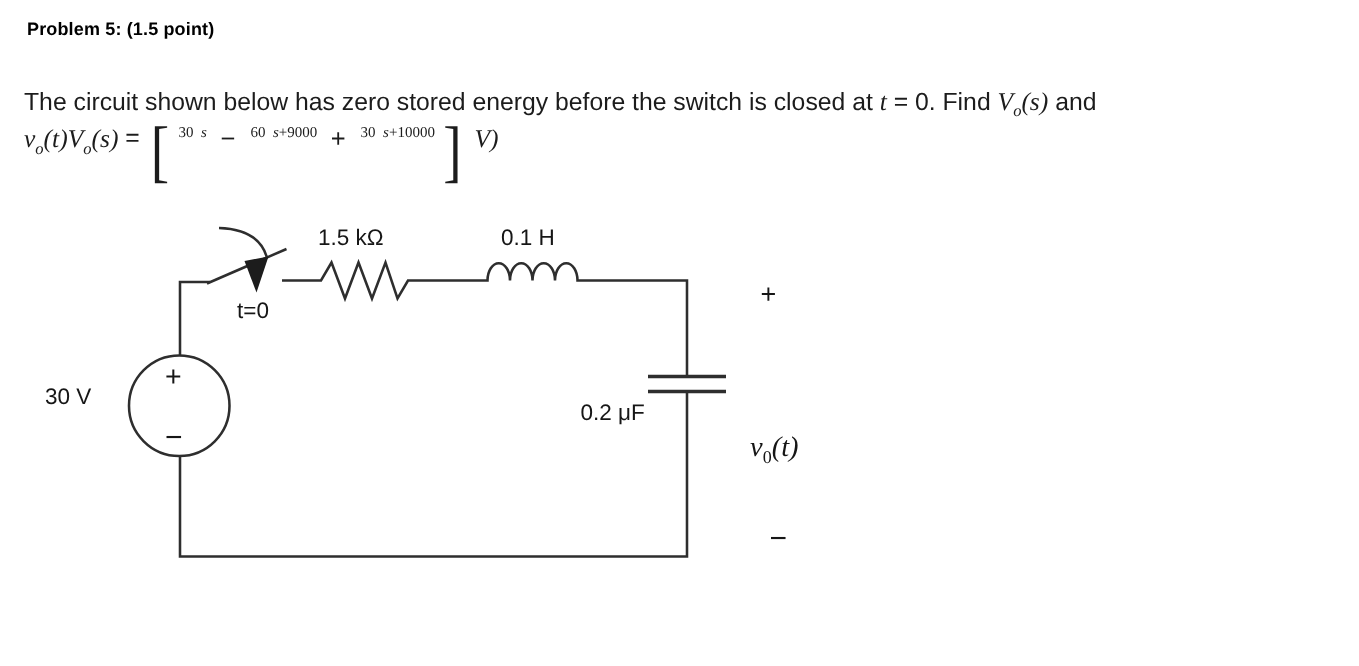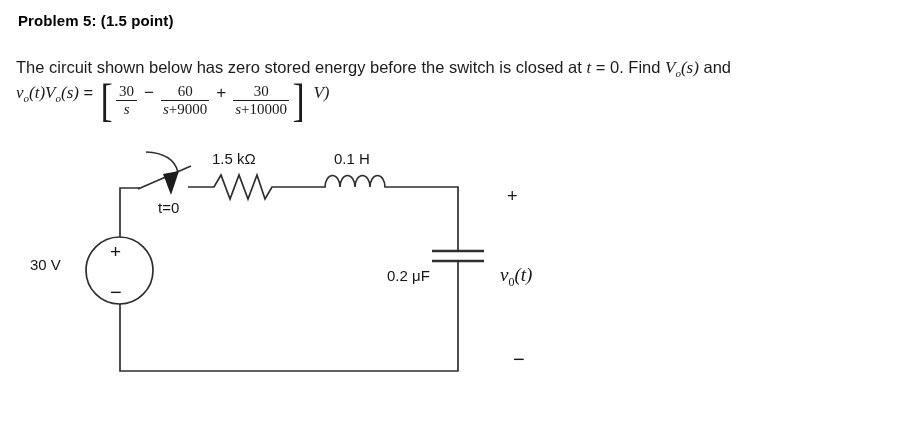--- a/index.html
+++ b/index.html
@@ -6,21 +6,21 @@
   .page{
     position:relative;
     width:906px;height:444px;
     background:#ffffff;
     font-family:"Liberation Sans",sans-serif;
     color:#1c1c1c;
     overflow:hidden;
   }
   .title{
     position:absolute;left:18px;top:12px;margin:0;
-    font-size:15px;font-weight:700;color:#000;
+    font-size:12px;font-weight:700;color:#000;
     letter-spacing:.1px;white-space:pre;
   }
   .line1{
     position:absolute;left:16px;top:58px;margin:0;
     font-size:16.5px;white-space:nowrap;
   }
   .line1 .t,.line2 .t{white-space:pre;}
   .mvar{
     font-family:"Liberation Serif",serif;
     font-style:italic;font-size:17px;white-space:pre;
@@ -32,38 +32,38 @@
     font-size:16.5px;white-space:nowrap;
   }
   .brk{
     font-family:"Liberation Serif",serif;
     font-size:46px;font-weight:400;line-height:36px;
     display:inline-block;transform:scaleX(.8);
     margin:0 1px;padding-bottom:5px;color:#1c1c1c;
   }
   .op{margin:0 6px;font-size:17px;}
   .frac{
-    display:inline-flex;flex-direction:column;align-items:center;
-    font-family:"Liberation Serif",serif;font-size:15px;line-height:1.15;
+    display:inline-flex;flex-direction:row;align-items:center;
+    font-family:"Liberation Serif",serif;font-size:10px;line-height:1.15;
     margin:0 1px;vertical-align:middle;
   }
   .fnum{padding:0 3px;}
   .fbar{align-self:stretch;height:0;border-top:1.4px solid #1c1c1c;}
   .fden{padding:0 2px;}
   .fden i{font-family:"Liberation Serif",serif;}
   .unit{
     font-family:"Liberation Serif",serif;font-style:italic;
     font-size:17px;margin-left:6px;
   }
   .circuit{position:absolute;left:0;top:0;}
   .clabel{
     position:absolute;font-size:15px;line-height:1.1;
     color:#161616;white-space:pre;
   }
-  .serifv{font-family:"Liberation Serif",serif;font-style:italic;font-size:19px;}
+  .serifv{font-family:"Liberation Serif",serif;font-style:italic;font-size:19px;margin-top:24px;}
   .serifv sub{font-size:12px;font-style:normal;}
   .pm{font-size:18px;line-height:1;}
 </style>
 </head>
 <body>
 
 <div class="page">
 
   <h1 class="title">Problem 5: (1.5 point)</h1>
 

